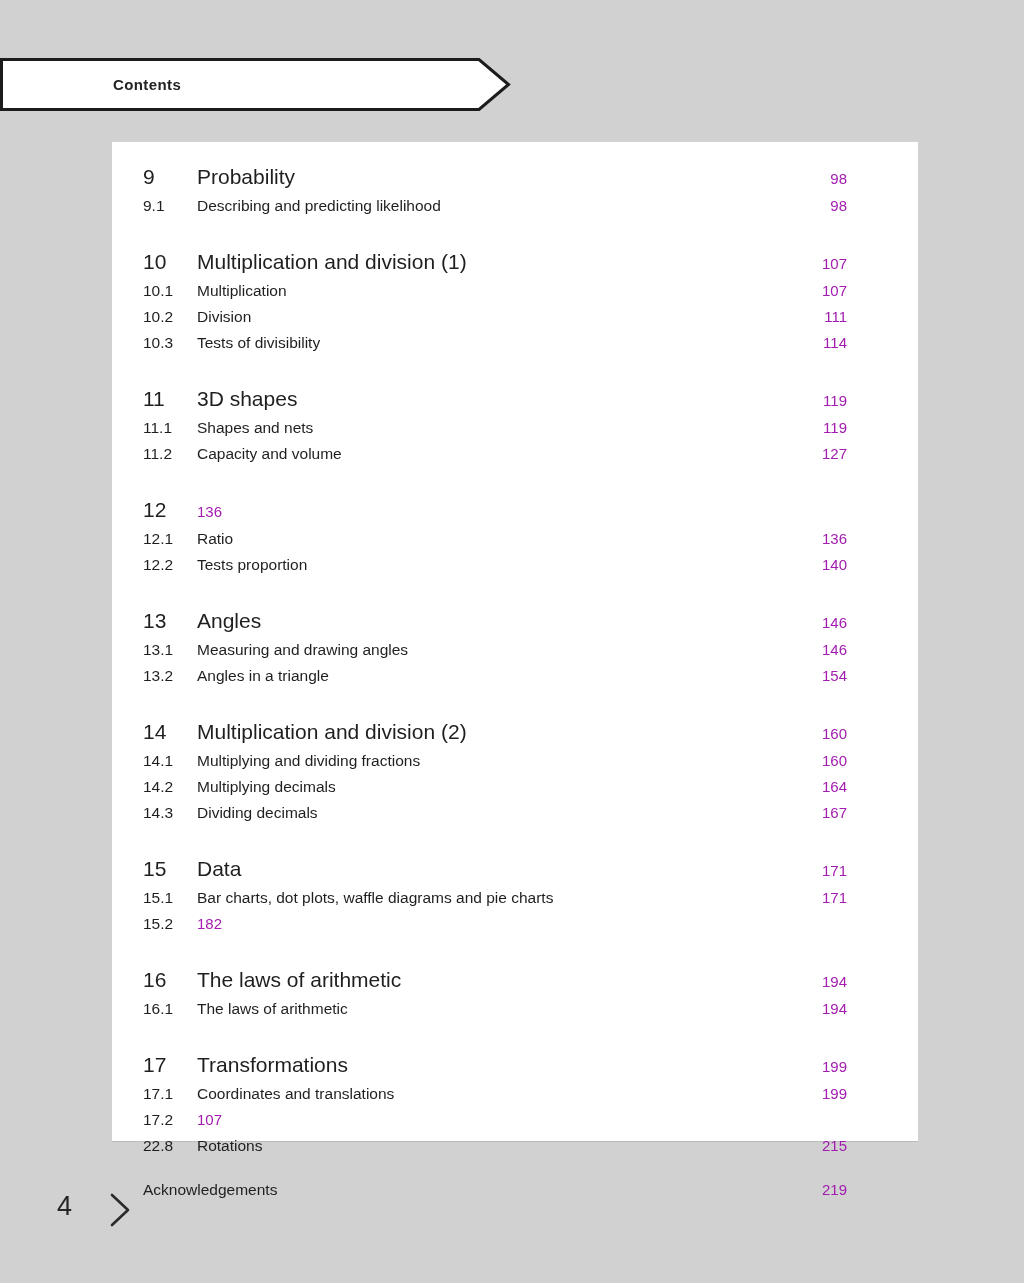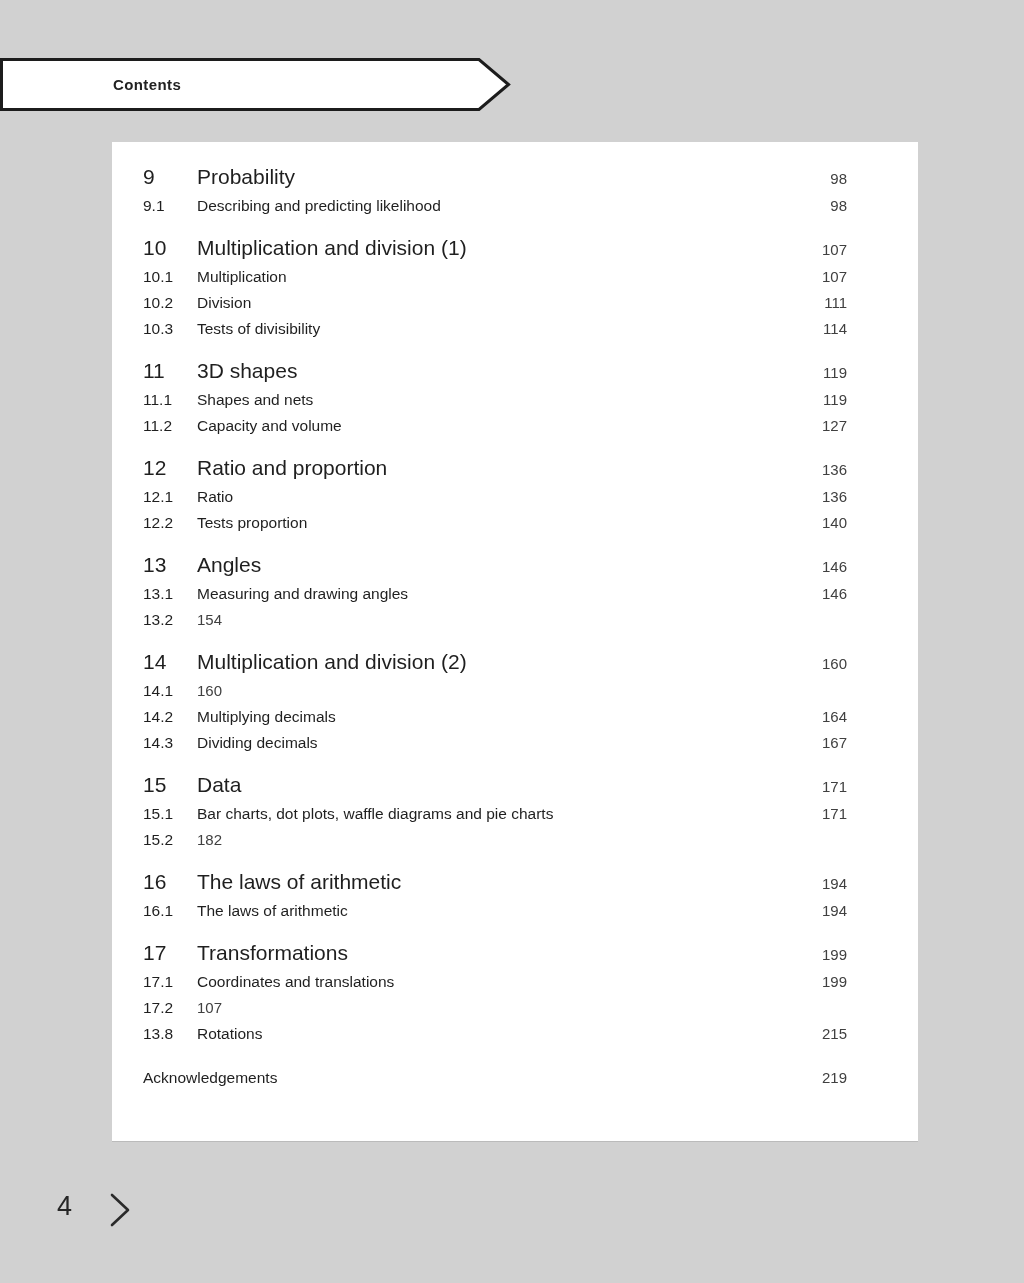--- a/index.html
+++ b/index.html
@@ -44,23 +44,23 @@
     height: 999px;
     background: #ffffff;
     box-sizing: border-box;
     padding: 18px 71px 0 31px;
     box-shadow: 0 1px 0 rgba(0,0,0,0.10);
   }
 
   .row { display: flex; align-items: baseline; }
   .row .num   { flex: none; width: 54px; }
   .row .title { flex: 1; min-width: 0; }
-  .row .pg    { flex: none; font-size: 15px; text-align: center; color: #404040; }
-
-  .chapter { margin-top: 12px; }
+  .row .pg    { flex: none; font-size: 15px; text-align: center; color: #a21caf; }
+
+  .chapter { margin-top: 26px; }
   .chapter:first-child { margin-top: 0; }
 
   .row.head { height: 33px; line-height: 33px; font-size: 21px; }
   .row.sect { height: 26px; line-height: 26px; font-size: 15.5px; }
   .row.ack  { height: 26px; line-height: 26px; font-size: 15.5px; margin-top: 18px; }
 
   
   .folio {
     position: absolute;
     left: 57px;
@@ -136,21 +136,20 @@
         </div>
         <div class="row sect">
           <span class="num">11.2</span>
           <span class="title">Capacity and volume</span>
           <span class="pg">127</span>
         </div>
       </div>
       <div class="chapter">
         <div class="row head">
           <span class="num">12</span>
-          <span class="title">Ratio and proportion</span>
           <span class="pg">136</span>
         </div>
         <div class="row sect">
           <span class="num">12.1</span>
           <span class="title">Ratio</span>
           <span class="pg">136</span>
         </div>
         <div class="row sect">
           <span class="num">12.2</span>
           <span class="title">Tests proportion</span>
@@ -163,31 +162,33 @@
           <span class="title">Angles</span>
           <span class="pg">146</span>
         </div>
         <div class="row sect">
           <span class="num">13.1</span>
           <span class="title">Measuring and drawing angles</span>
           <span class="pg">146</span>
         </div>
         <div class="row sect">
           <span class="num">13.2</span>
+          <span class="title">Angles in a triangle</span>
           <span class="pg">154</span>
         </div>
       </div>
       <div class="chapter">
         <div class="row head">
           <span class="num">14</span>
           <span class="title">Multiplication and division (2)</span>
           <span class="pg">160</span>
         </div>
         <div class="row sect">
           <span class="num">14.1</span>
+          <span class="title">Multiplying and dividing fractions</span>
           <span class="pg">160</span>
         </div>
         <div class="row sect">
           <span class="num">14.2</span>
           <span class="title">Multiplying decimals</span>
           <span class="pg">164</span>
         </div>
         <div class="row sect">
           <span class="num">14.3</span>
           <span class="title">Dividing decimals</span>
@@ -231,21 +232,21 @@
         <div class="row sect">
           <span class="num">17.1</span>
           <span class="title">Coordinates and translations</span>
           <span class="pg">199</span>
         </div>
         <div class="row sect">
           <span class="num">17.2</span>
           <span class="pg">107</span>
         </div>
         <div class="row sect">
-          <span class="num">13.8</span>
+          <span class="num">22.8</span>
           <span class="title">Rotations</span>
           <span class="pg">215</span>
         </div>
       </div>
       <div class="row ack">
         <span class="title">Acknowledgements</span>
         <span class="pg">219</span>
       </div>
     </div>
 </div>

